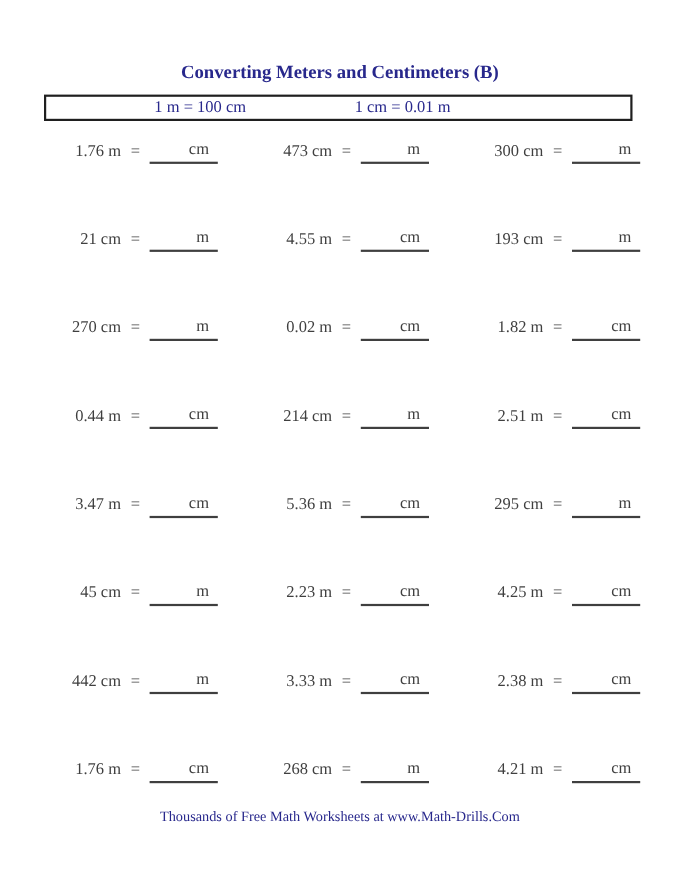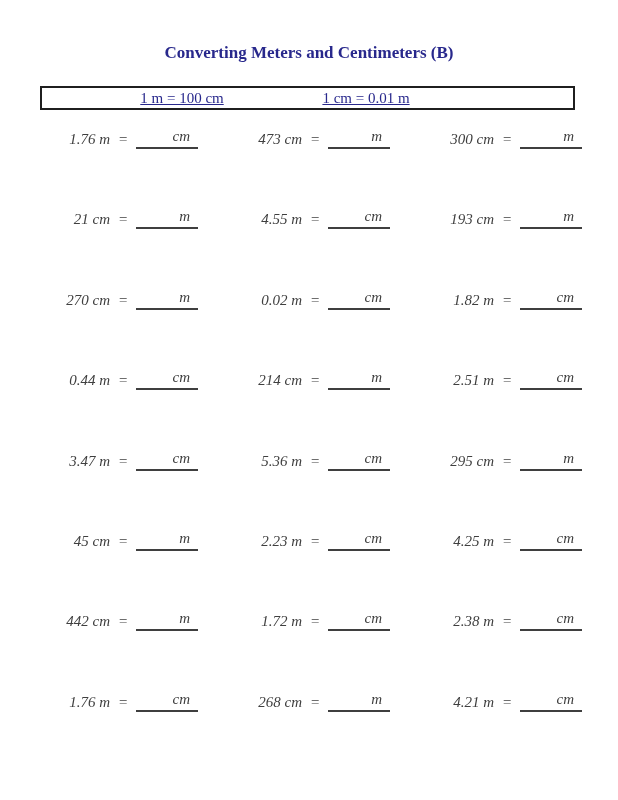--- a/index.html
+++ b/index.html
@@ -10,53 +10,51 @@
   html,body{margin:0;padding:0;background:#fff;}
   .page{
     position:relative;
     width:618px;height:800px;
     background:#ffffff;
     font-family:"Liberation Serif", serif;
     overflow:hidden;
   }
   .title{
     position:absolute;top:43px;left:0;right:0;
-    margin:0;text-align:center;
+    margin:13px;text-align:center;
     font-size:17px;font-weight:bold;
     color:var(--heading);
   }
   .facts-box{
     position:absolute;top:86px;left:40px;
     width:531px;height:20px;
     border:2px solid var(--box-border);
     background:#fff;
   }
   .fact{
     position:absolute;top:0;
     transform:translateX(-50%);
     line-height:20px;font-size:15px;
     color:var(--heading);
     white-space:nowrap;
-    text-decoration:underline;
   }
   .fact1{left:140px;}
   .fact2{left:324px;text-align:center;}
   .grid{
     position:absolute;top:127px;left:42px;right:0;
   }
   .row{
     display:flex;height:80.4px;
     align-items:flex-start;
   }
   .problem{
     display:flex;width:194px;
-    align-items:flex-end;
+    align-items:center;
     font-size:15px;line-height:19px;
     color:var(--body-text);
-    font-style:italic;
   }
   .given{
     width:68px;text-align:right;white-space:nowrap;
   }
   .eq{
     width:26px;text-align:center;
   }
   .blank{
     width:54px;height:20px;
     padding-right:8px;
@@ -236,21 +234,21 @@
       <div class="row">
   <div class="problem">
     <span class="given">442 cm</span>
     <span class="eq">=</span>
     <span class="blank">
       <span class="unit">m</span>
     </span>
   </div>
 
   <div class="problem">
-    <span class="given">1.72 m</span>
+    <span class="given">3.33 m</span>
     <span class="eq">=</span>
     <span class="blank">
       <span class="unit">cm</span>
     </span>
   </div>
 
   <div class="problem">
     <span class="given">2.38 m</span>
     <span class="eq">=</span>
     <span class="blank">
@@ -278,14 +276,15 @@
   <div class="problem">
     <span class="given">4.21 m</span>
     <span class="eq">=</span>
     <span class="blank">
       <span class="unit">cm</span>
     </span>
   </div>
 </div>
     </div>
 
+  <div class="footer">Thousands of Free Math Worksheets at www.Math-Drills.Com</div>
 
 </div>
 
 </body></html>

